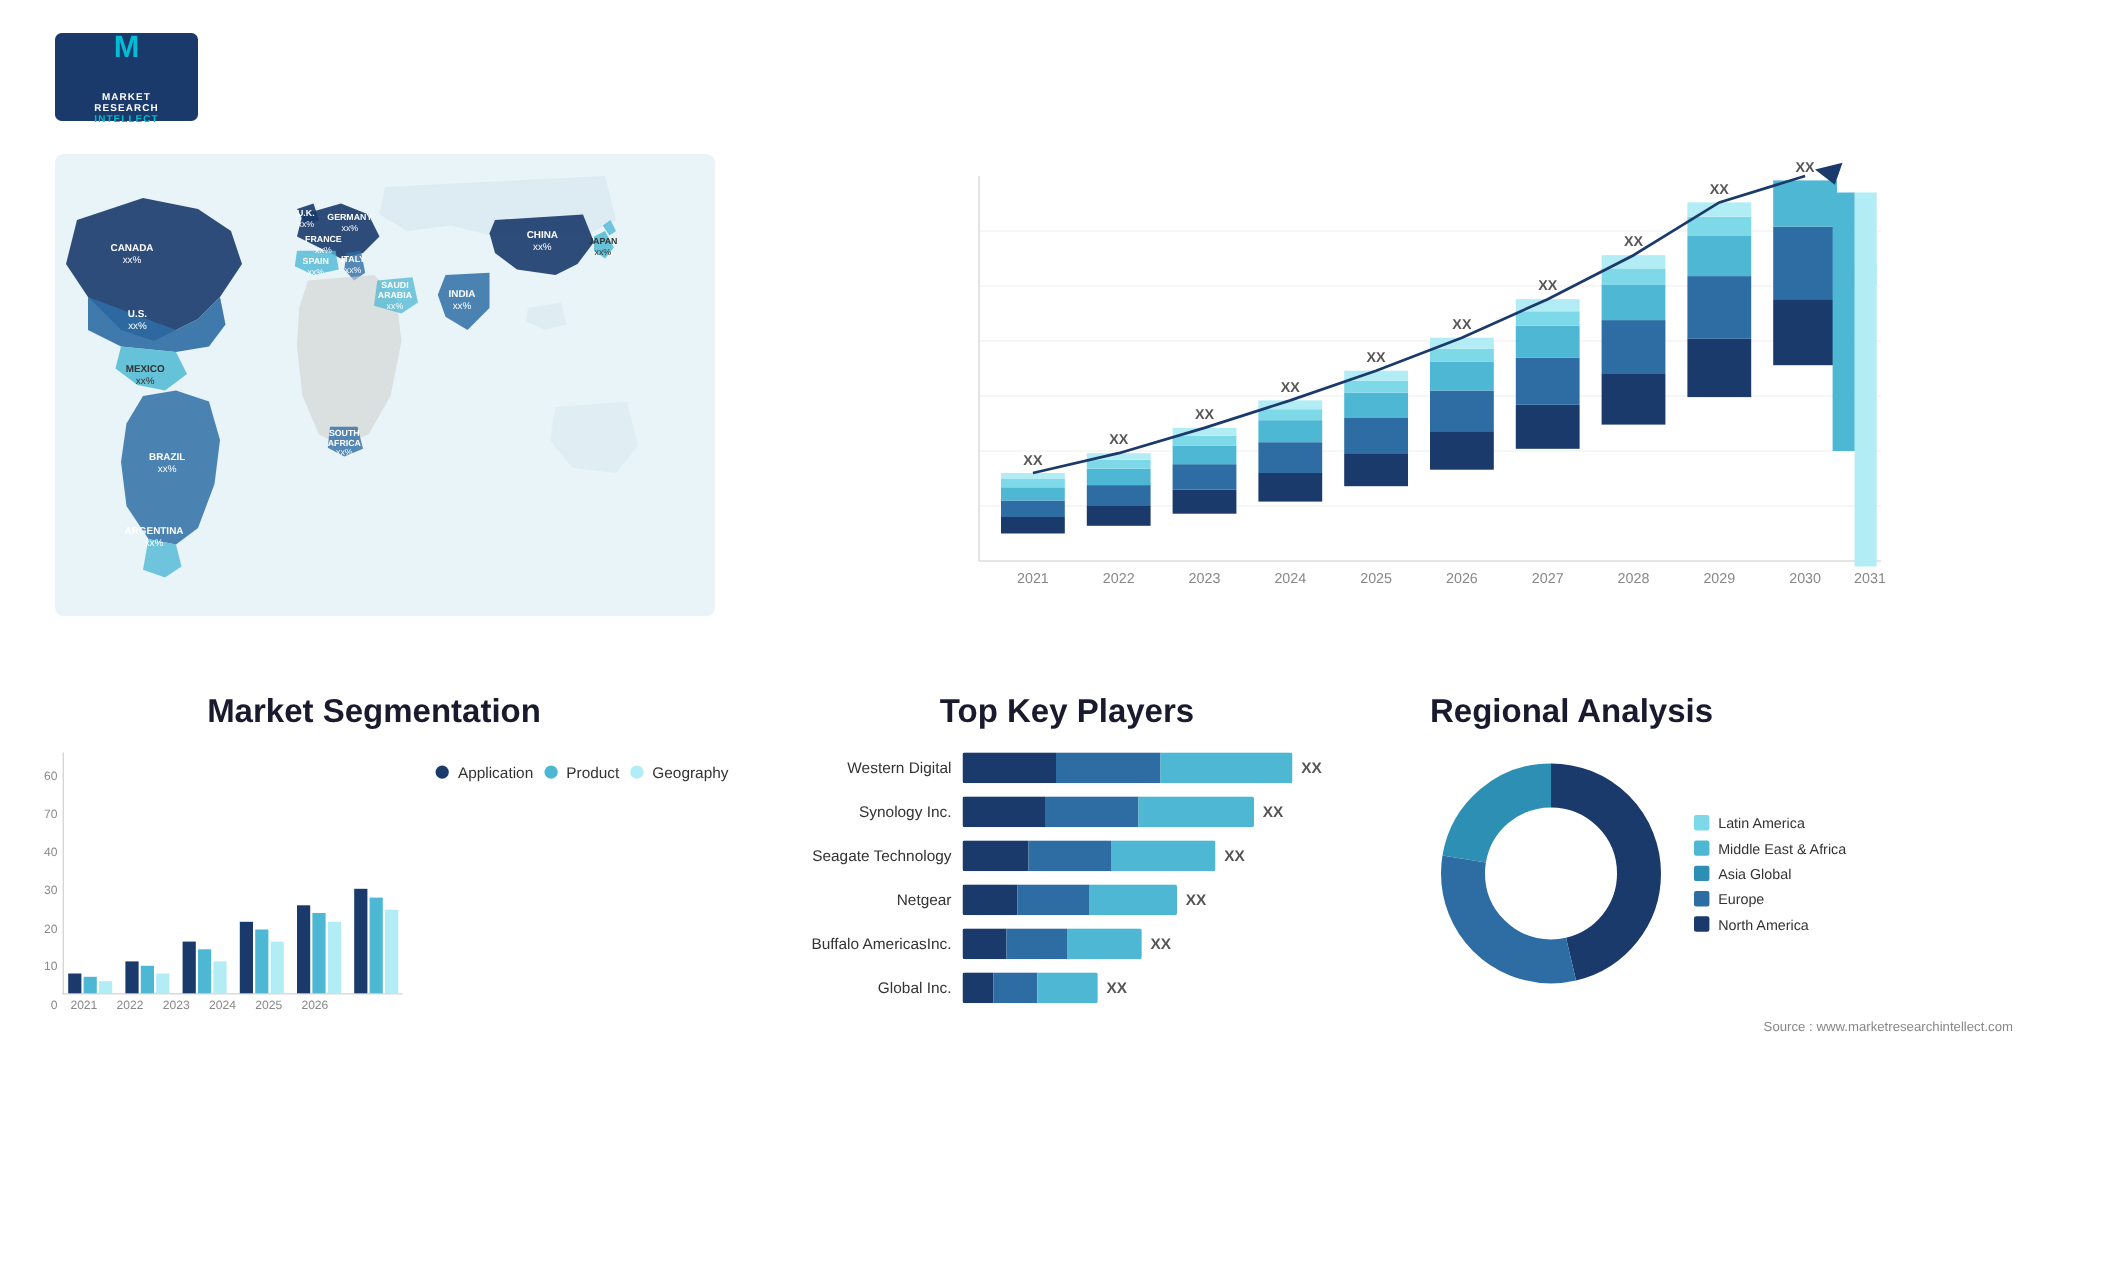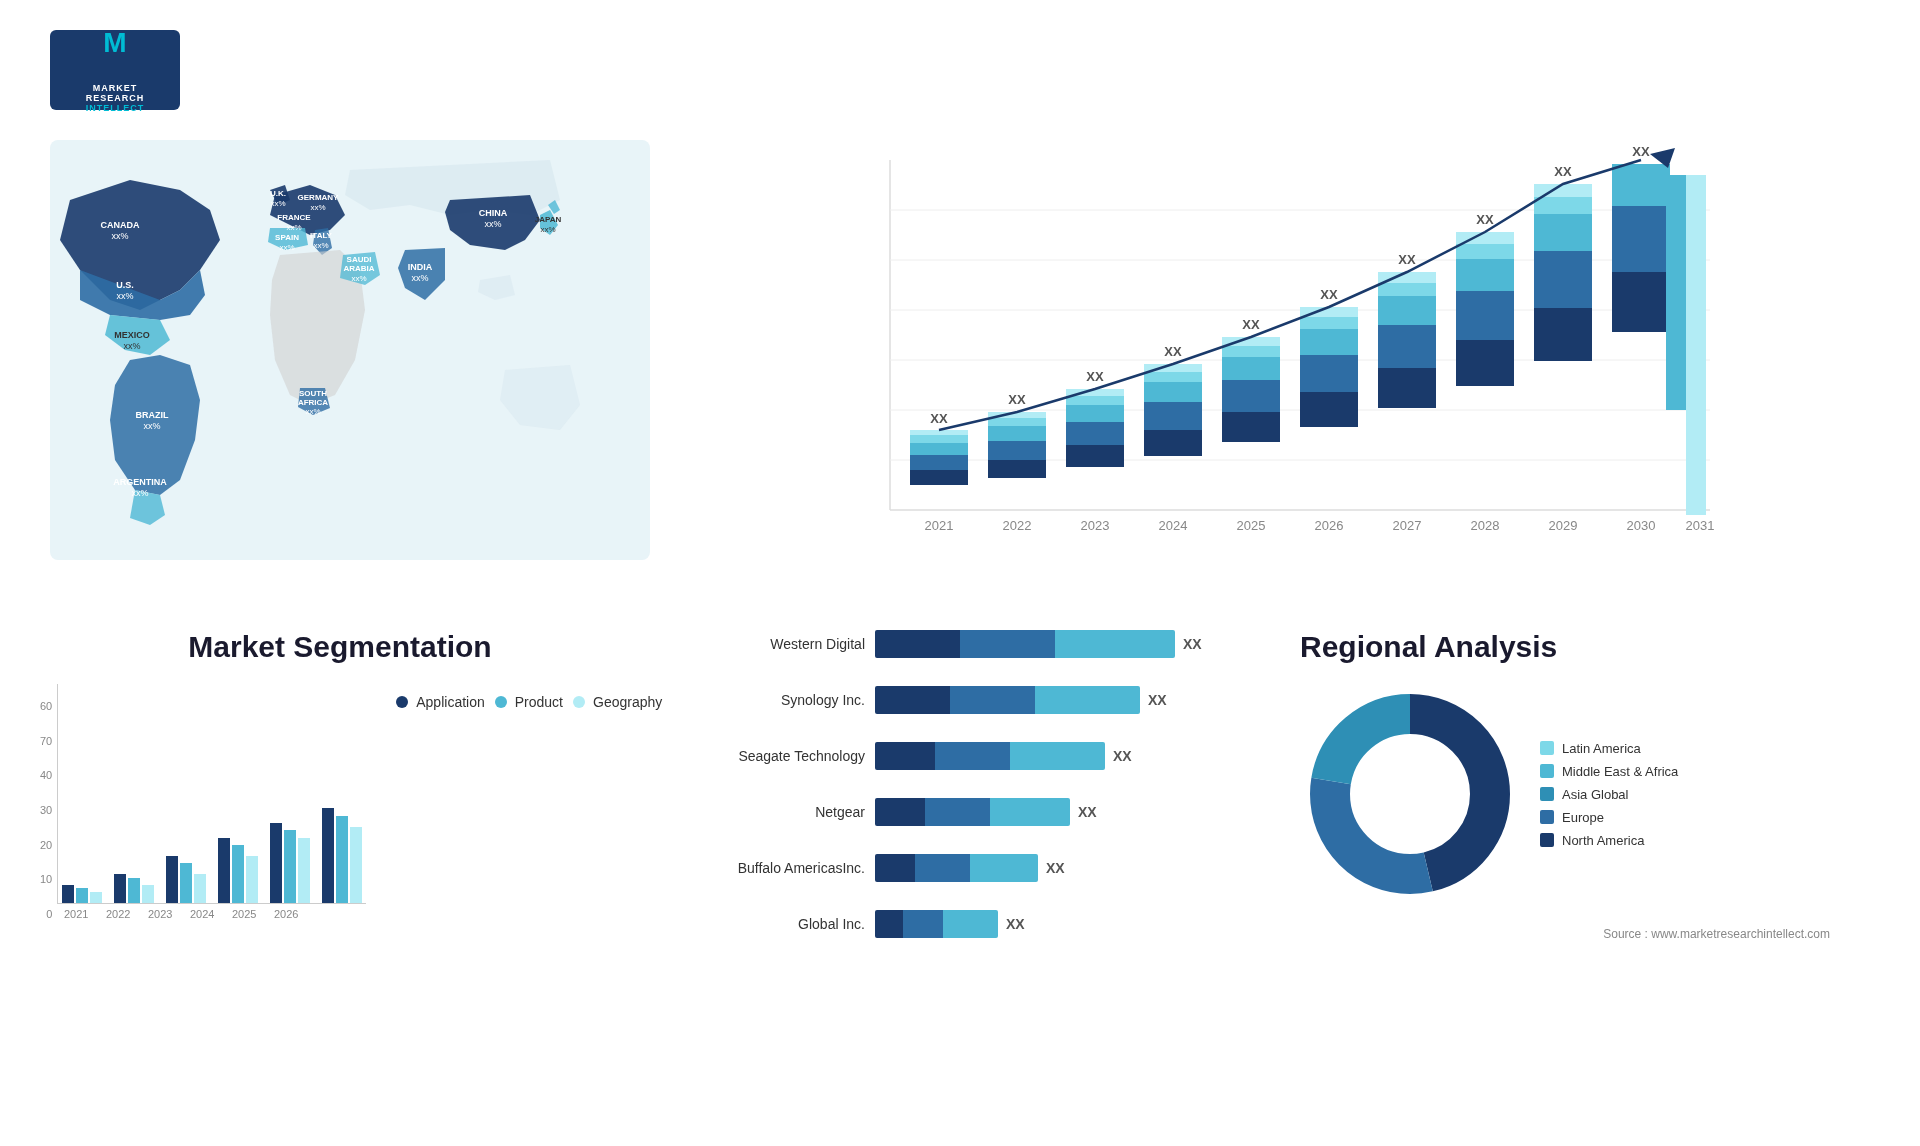--- a/index.html
+++ b/index.html
@@ -120,21 +120,21 @@
       border-radius: 50%;
     }
 
     
     .players-section {
       padding: 10px 30px;
     }
     .player-row {
       display: flex;
       align-items: center;
-      margin-bottom: 28px;
+      margin-bottom: 12px;
       gap: 10px;
     }
     .player-name {
       width: 175px;
       font-size: 14px;
       color: #333;
       text-align: right;
       flex-shrink: 0;
     }
     .player-bar-container {
@@ -510,20 +510,21 @@
         </div>
         <div class="seg-legend-item">
           <div class="legend-dot" style="background:#b2ecf5;"></div>
           <span>Geography</span>
         </div>
       </div>
     </div>
   </div>
 
   <div class="players-section">
+    <h2 class="section-title">Top Key Players</h2>
 
     <div class="player-row">
       <div class="player-name">Western Digital</div>
       <div class="player-bar-container">
         <div class="player-bar">
           <div class="bar-seg1" style="width:85px;"></div>
           <div class="bar-seg2" style="width:95px;"></div>
           <div class="bar-seg3" style="width:120px;"></div>
         </div>
         <span class="player-xx">XX</span>

